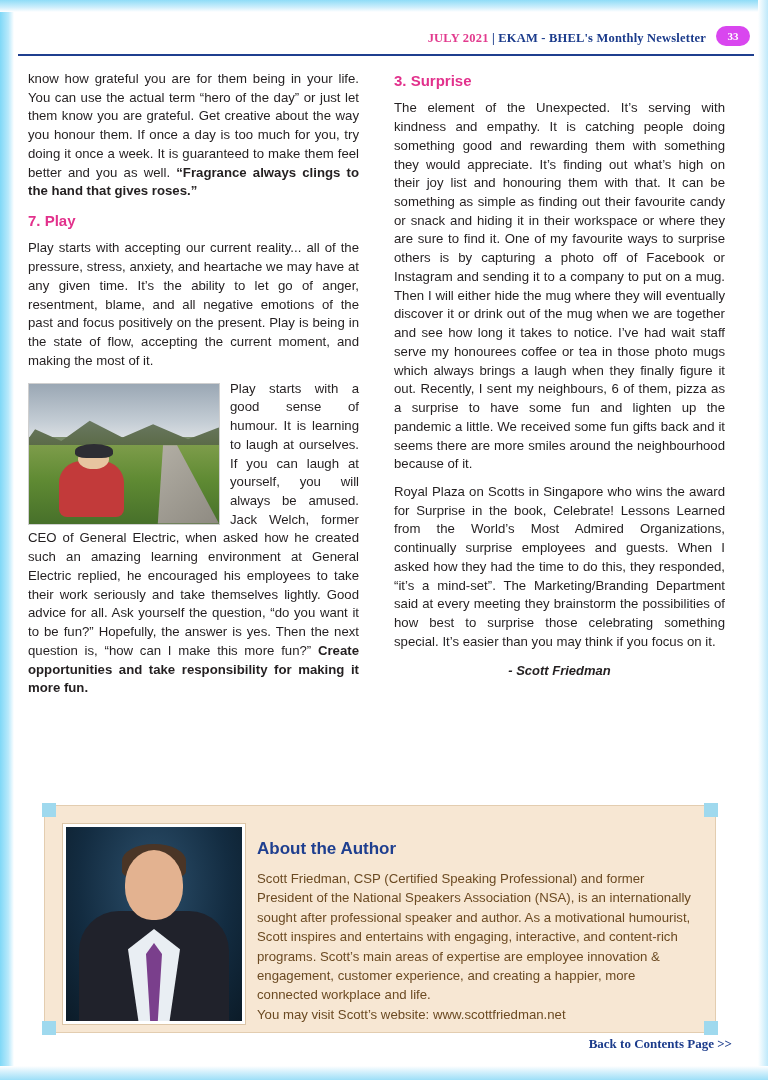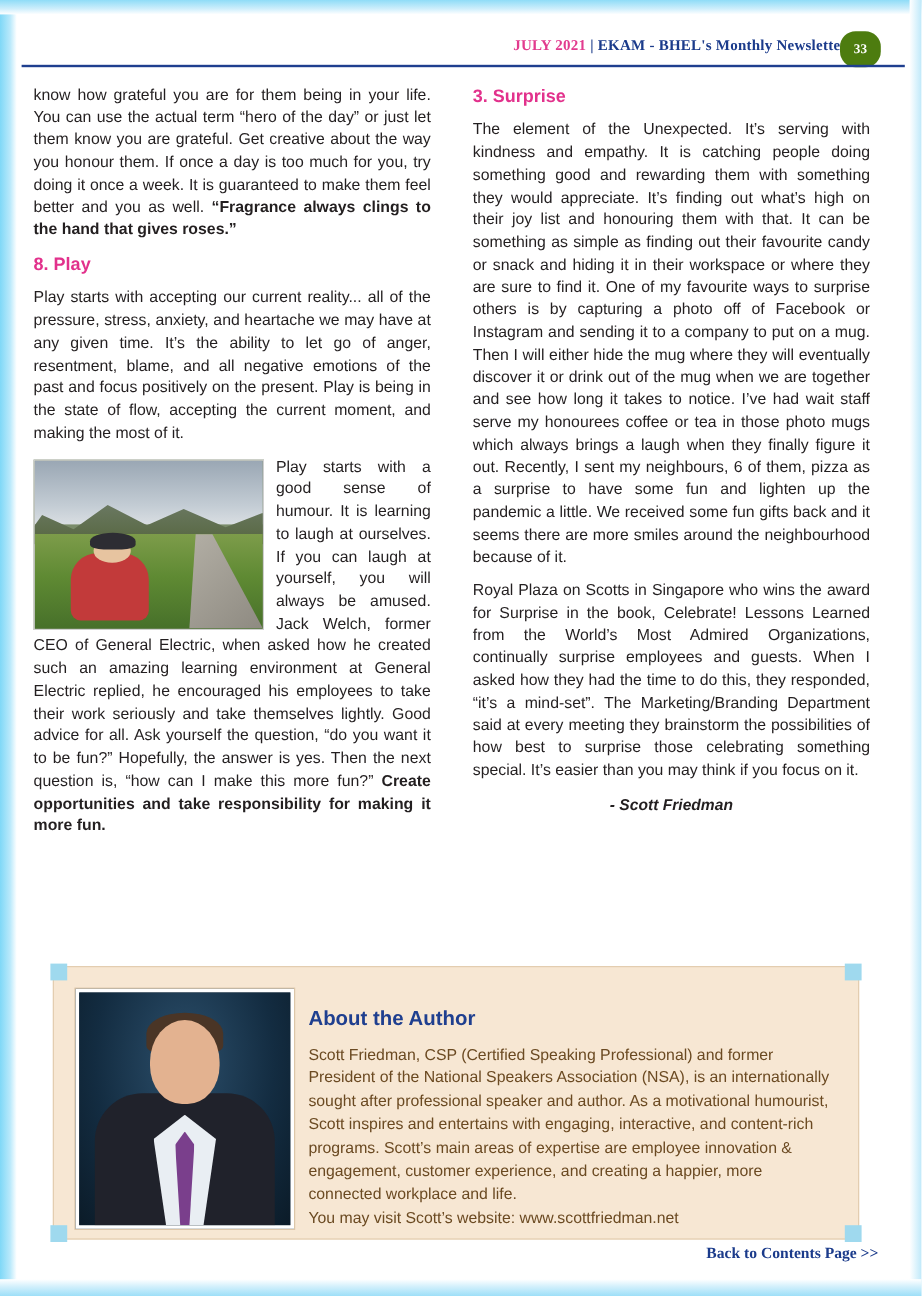--- a/index.html
+++ b/index.html
@@ -69,24 +69,24 @@
     letter-spacing: 0.2px;
     font-family: "Liberation Serif", serif;
     color: #1b3b8b;
     white-space: nowrap;
   }
   .header-text .month {
     color: #e23b8e;
   }
   .page-badge {
     position: absolute;
-    right: 20px; top: -2px;
-    width: 34px; height: 30px;
+    right: 4px; top: -2px;
+    width: 34px; height: 20px;
     border-radius: 13px;
-    background: #4d7c0f;
+    background: #d946ef;
     color: #ffffff;
     font-size: 11px;
     font-weight: bold;
     display: flex;
     align-items: center;
     justify-content: center;
     font-family: "Liberation Serif", serif;
   }
 
   
@@ -282,21 +282,21 @@
     <div class="page-badge">33</div>
     <div class="header-rule"></div>
   </div>
 
   <div class="col col-left">
     <p>
       <span>know how grateful you are for them being in your life. You can use the actual term “hero of the day” or just let them know you are grateful. Get creative about the way you honour them.  If once a day is too much for you, try doing it once a week. It is guaranteed to make them feel better and you as well.</span>
       <b class="bold-inline">“Fragrance always clings to the hand that gives roses.”</b>
     </p>
 
-    <div class="sec-head">8. Play</div>
+    <div class="sec-head">7. Play</div>
 
     <p>Play starts with accepting our current reality... all of the pressure, stress, anxiety, and heartache we may have at any given time. It’s the ability to let go of anger, resentment, blame, and all negative emotions of the past and focus positively on the present. Play is being in the state of flow, accepting the current moment, and making the most of it.</p>
 
     <div class="figure">
       <div class="photo-sky"></div>
       <div class="photo-mtn"></div>
       <div class="photo-grass"></div>
       <div class="photo-road"></div>
       <div class="photo-rider-body"></div>
       <div class="photo-rider-head"></div>

